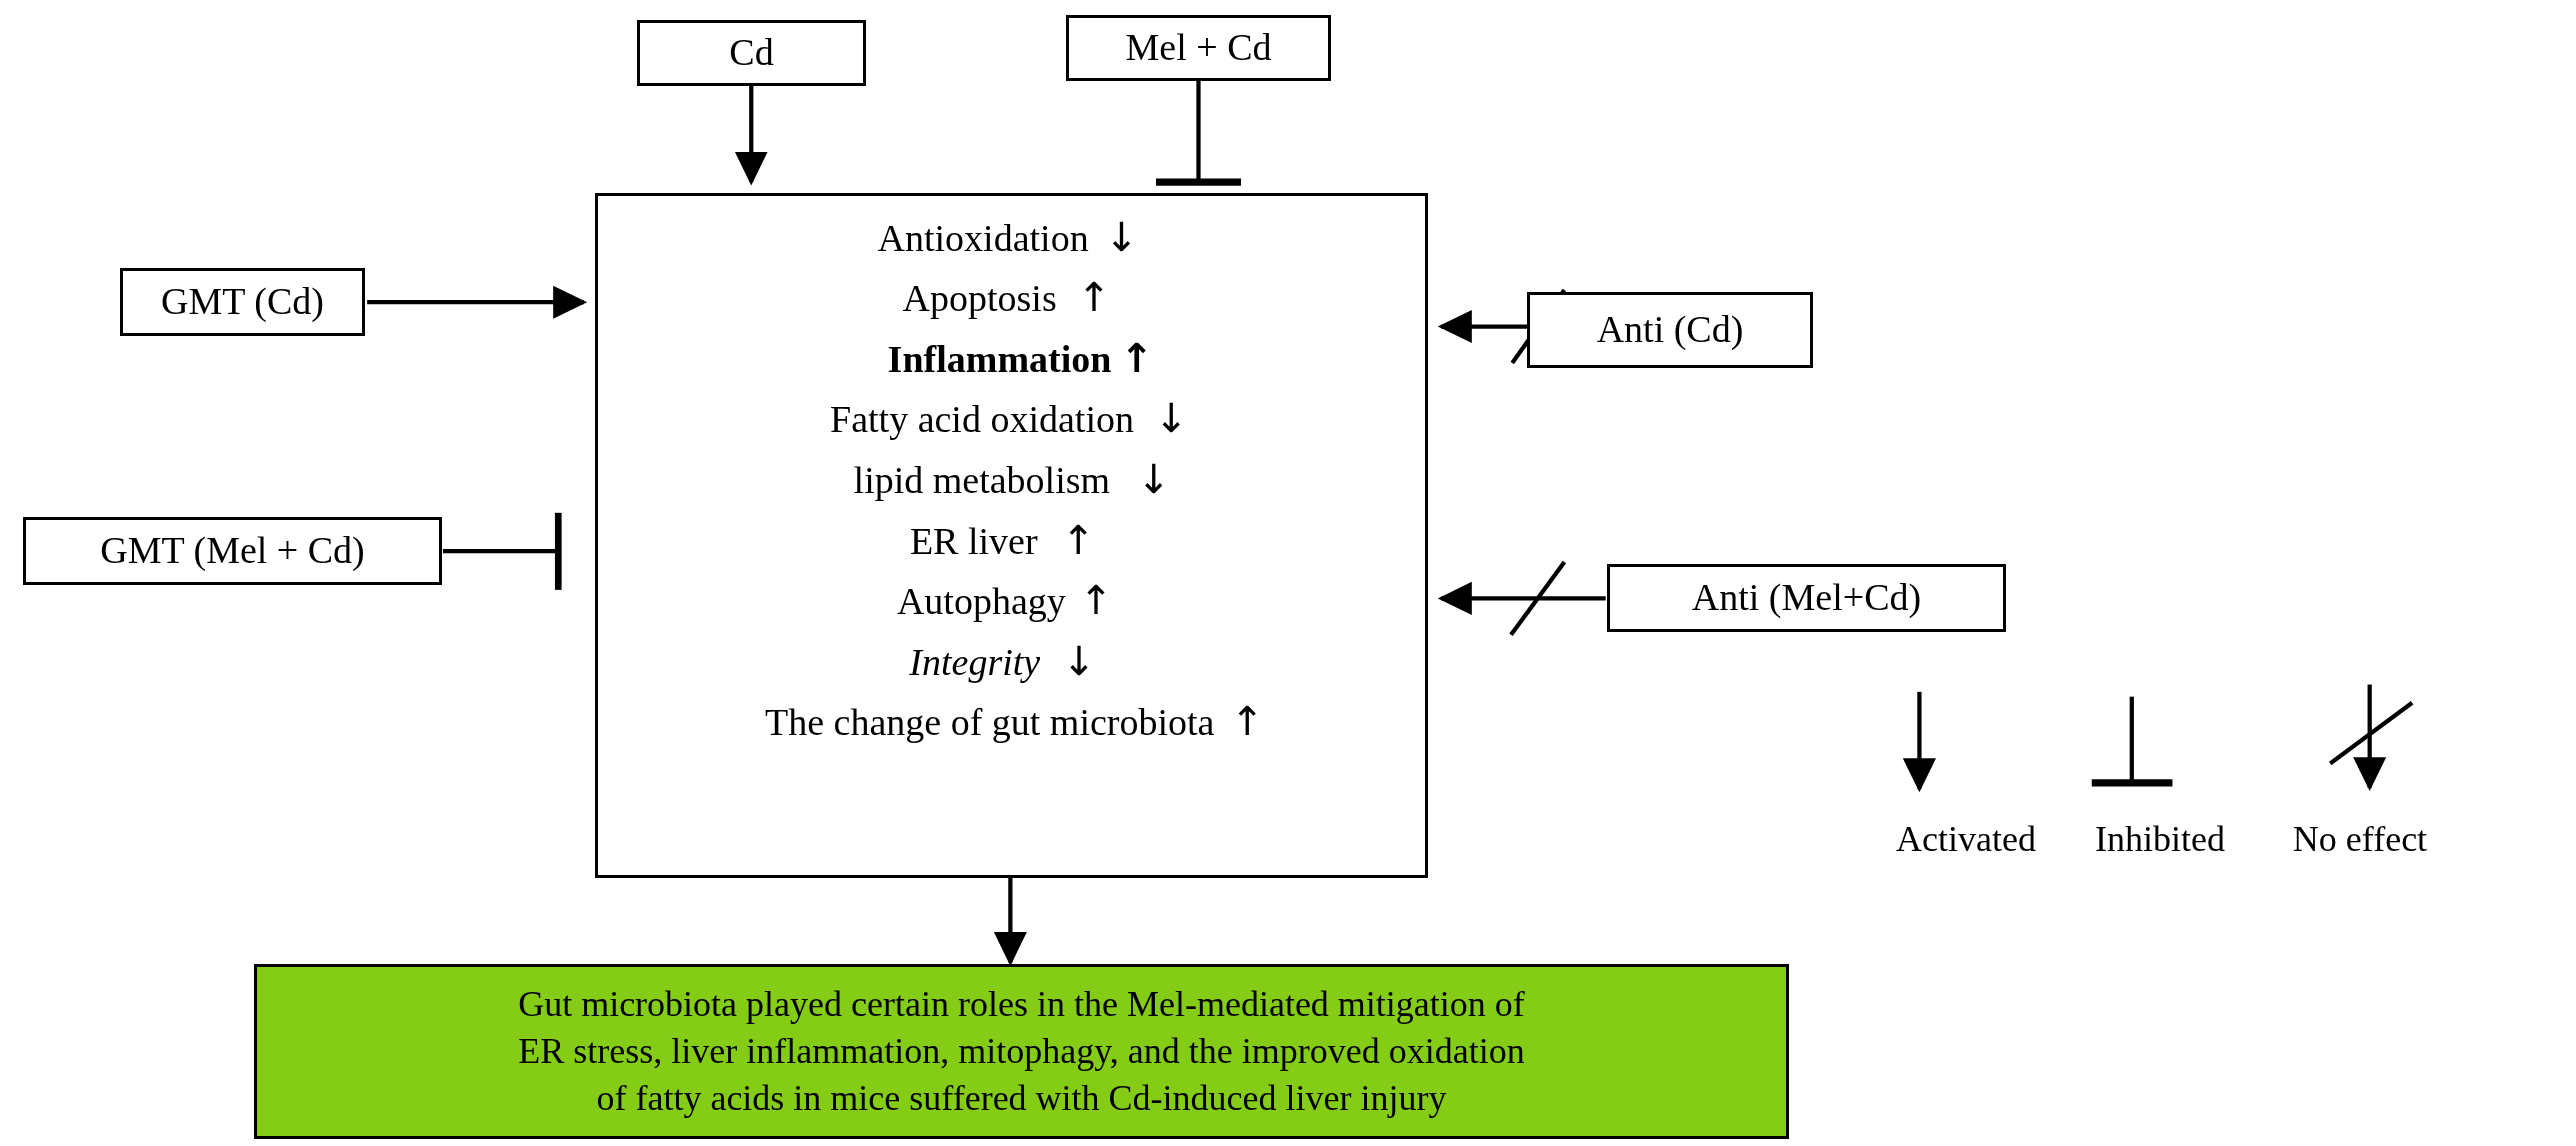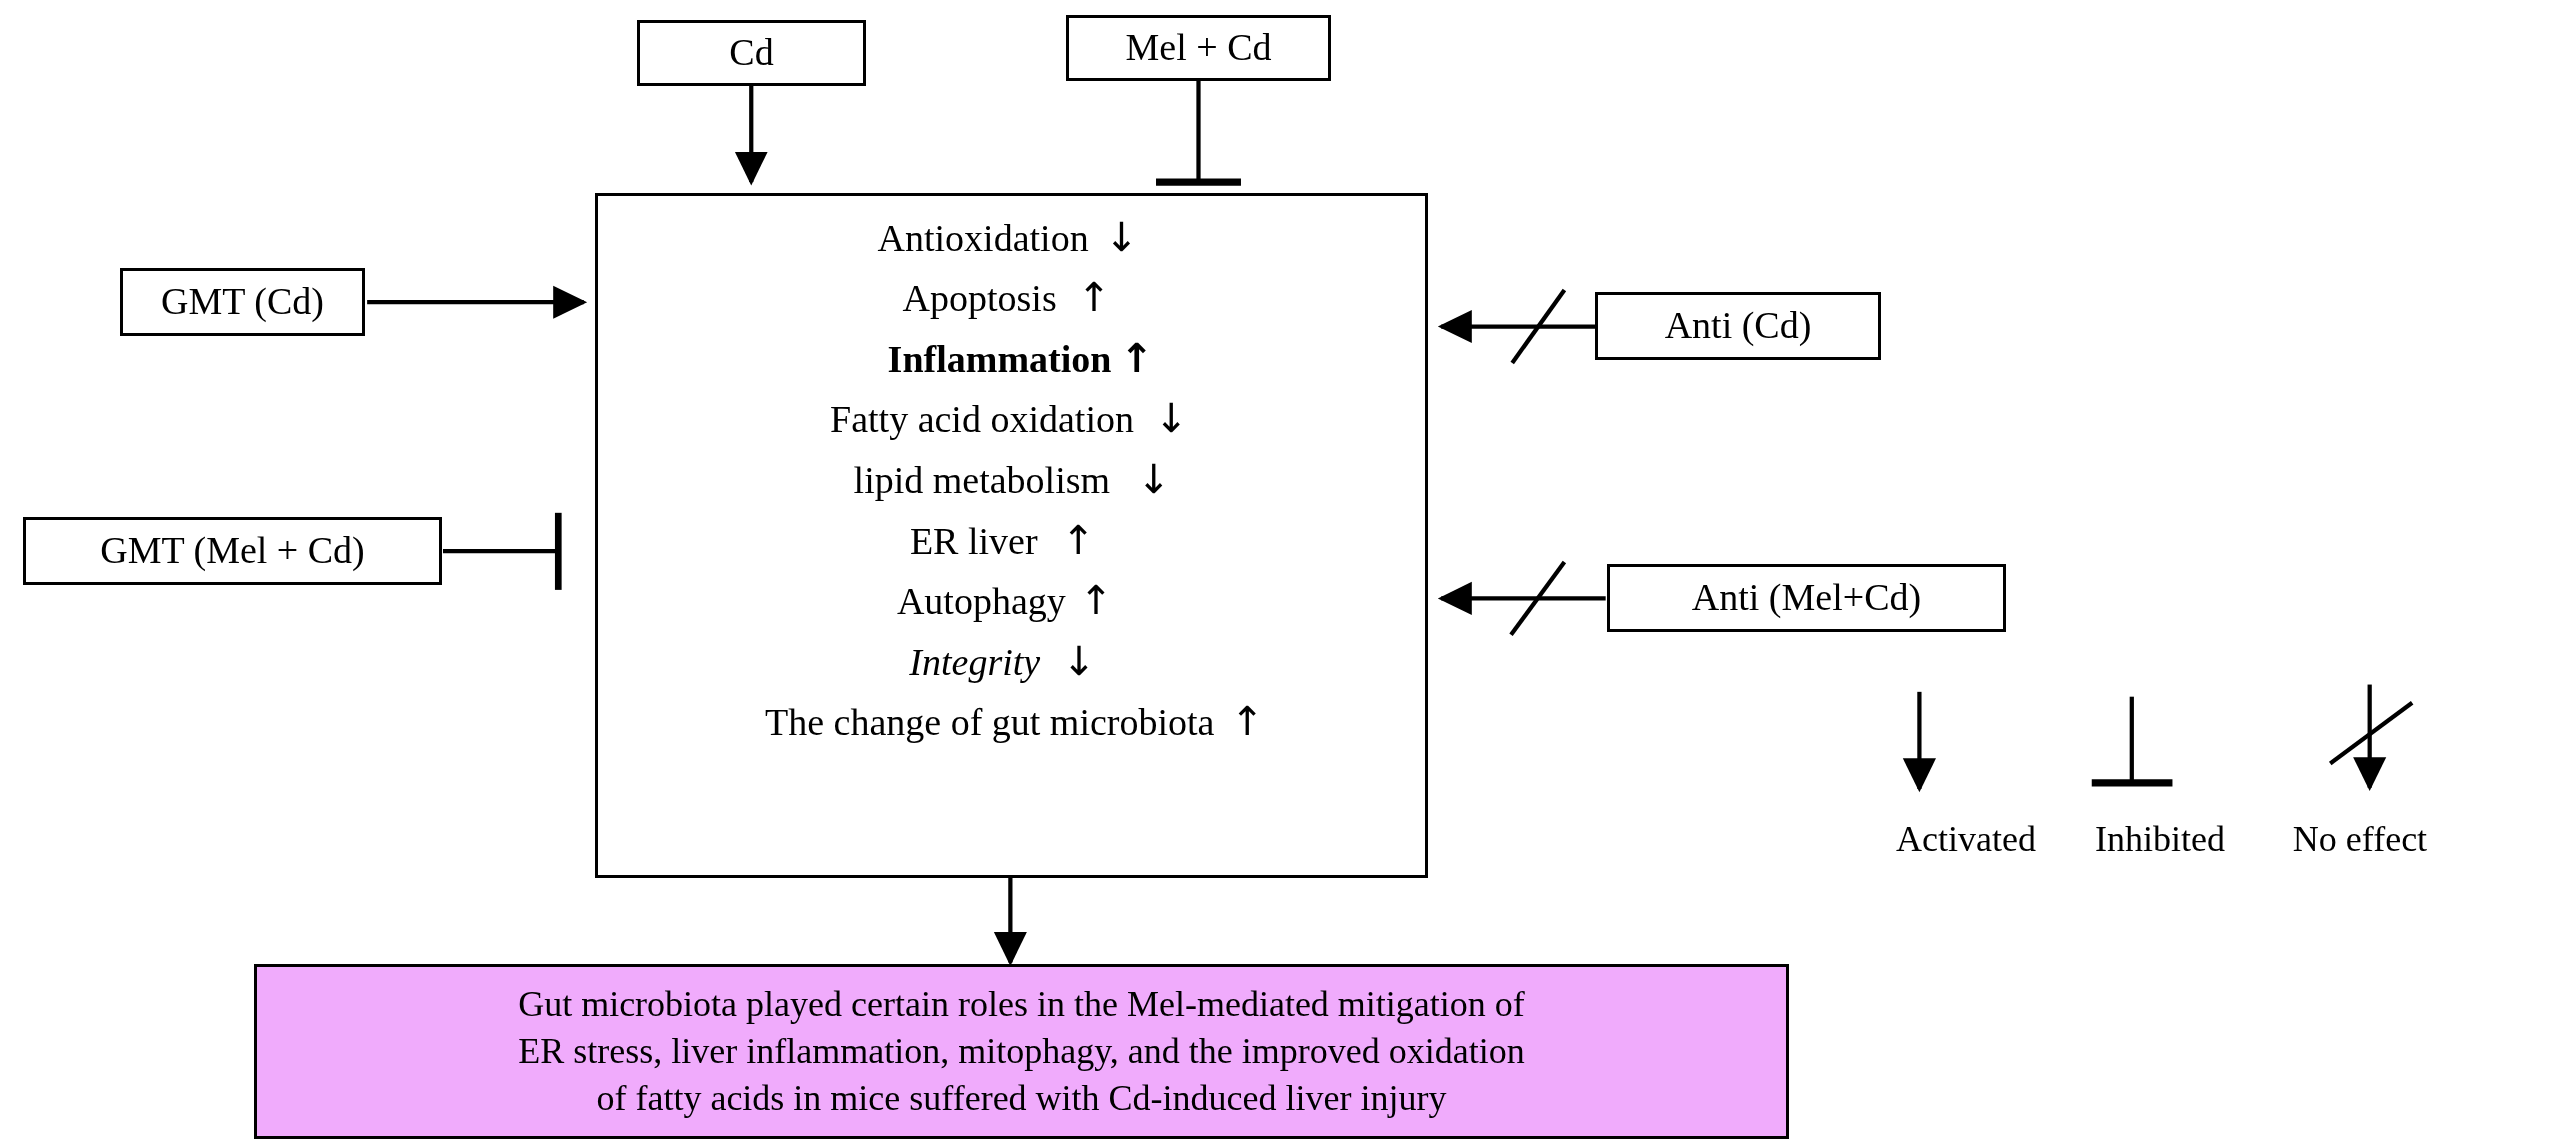--- a/index.html
+++ b/index.html
@@ -31,21 +31,21 @@
     line-height: 1.15;
   }
   .box-label {
     white-space: nowrap;
   }
 
   #cd-box       { left: 637px; top: 20px;   width: 229px;  height: 66px; font-size: 38px; }
   #melcd-box    { left: 1066px; top: 15px;   width: 265px;  height: 66px; font-size: 38px; }
   #gmt-cd-box   { left: 120px;  top: 268px;  width: 245px;  height: 68px; font-size: 38px; }
   #gmt-melcd-box{ left: 23px;   top: 517px;  width: 419px;  height: 68px; font-size: 38px; }
-  #anti-cd-box  { left: 1595px; top: 292px;  width: 286px;  height: 68px; font-size: 38px; }
+  #anti-cd-box  { left: 1527px; top: 292px;  width: 286px;  height: 76px; font-size: 38px; }
   #anti-melcd-box{left: 1607px; top: 564px;  width: 399px;  height: 68px; font-size: 38px; }
 
   
   #central-box {
     position: absolute;
     box-sizing: border-box;
     left: 595px;
     top: 193px;
     width: 833px;
     height: 685px;
@@ -118,21 +118,21 @@
 
   
   #conclusion-box {
     position: absolute;
     box-sizing: border-box;
     left: 254px;
     top: 964px;
     width: 1535px;
     height: 175px;
     border: 3px solid #000;
-    background: #f0abfc;
+    background: #84cc16;
     display: flex;
     flex-direction: column;
     align-items: center;
     justify-content: center;
   }
   .conclusion-line {
     font-size: 36px;
     line-height: 1.30;
     white-space: nowrap;
     text-align: center;

